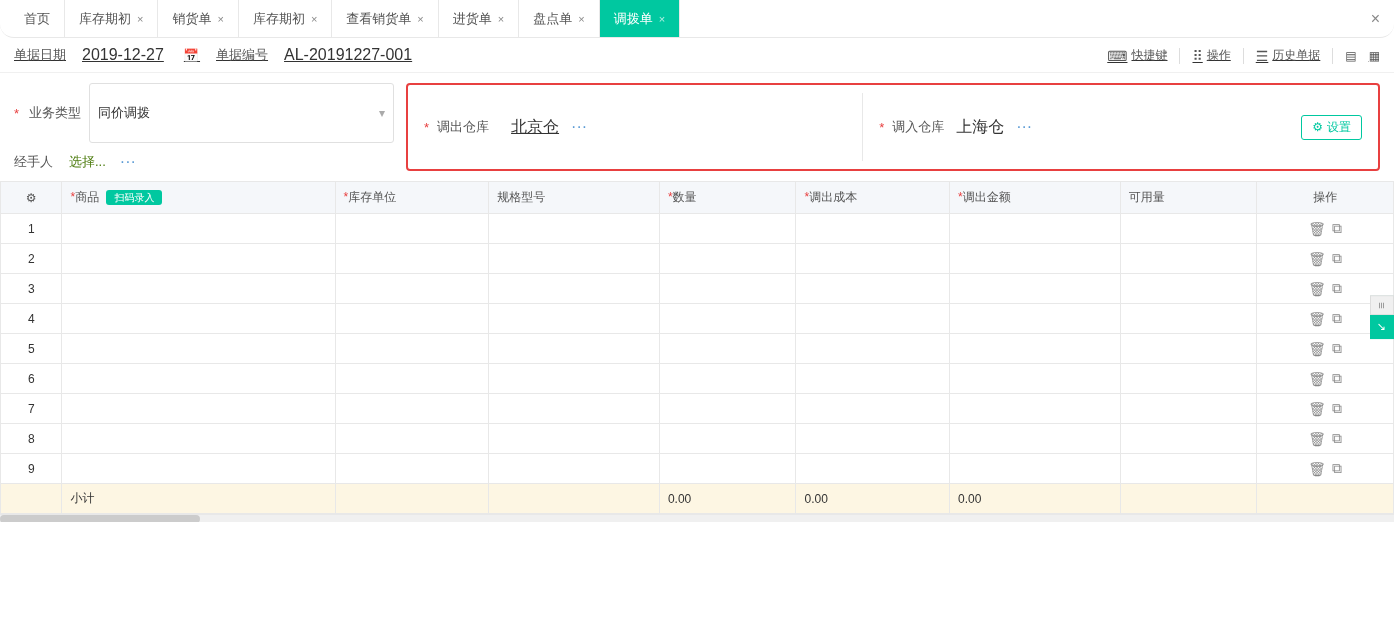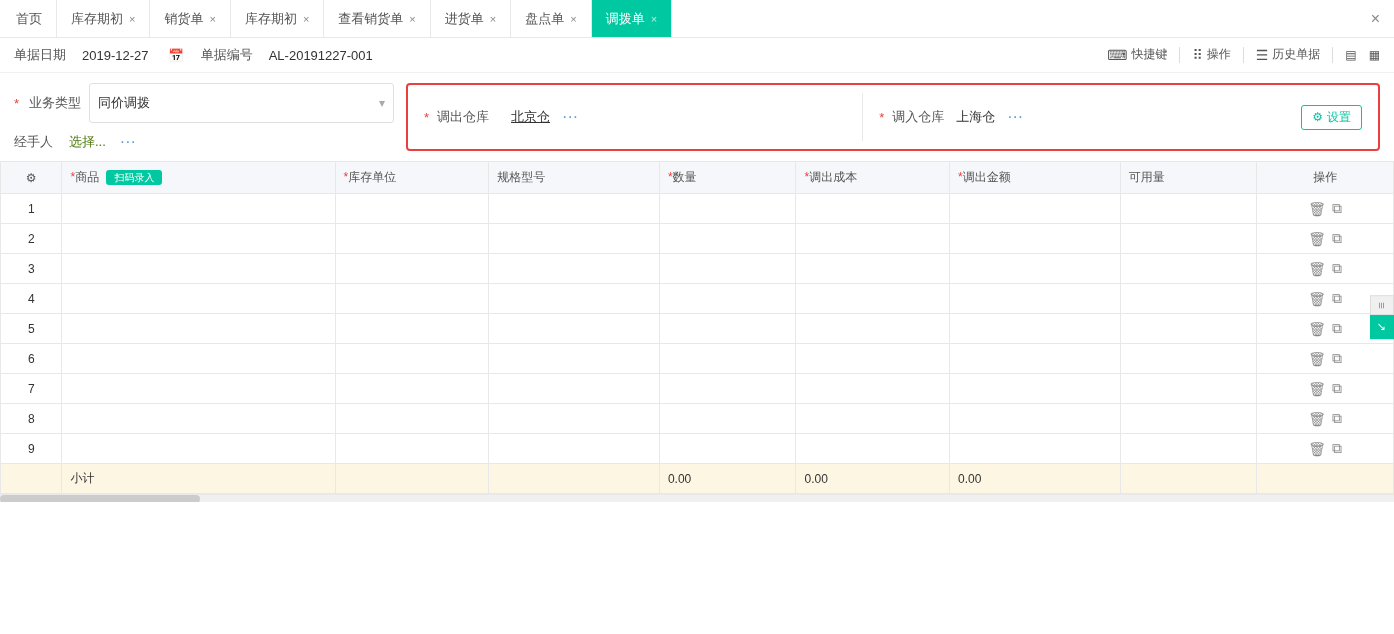--- a/index.html
+++ b/index.html
@@ -1,48 +1,48 @@
 <!DOCTYPE html>
 <html><head>
   <meta charset="utf-8">
   <style>
     * { box-sizing: border-box; margin: 0; padding: 0; }
     body { font-family: 'Microsoft YaHei', Arial, sans-serif; font-size: 13px; color: #333; background: #fff; overflow: hidden; }
 
     
     .tab-bar {
       display: flex; align-items: center; border-bottom: 1px solid #e8e8e8;
-      background: #fff; height: 38px; padding: 0 0 0 0; position: relative;
+      background: #fff; height: 38px; padding: 0 0 0 8px; position: relative; border-radius: 14px;
     }
     .tab-item {
       display: flex; align-items: center; padding: 0 14px; height: 100%;
       cursor: pointer; font-size: 13px; color: #555; border-right: 1px solid #e8e8e8;
       white-space: nowrap; position: relative;
     }
     .tab-item:first-child { padding-left: 16px; border-left: none; }
     .tab-item.active {
       background: #00c8a0; color: #fff; font-weight: 500;
     }
     .tab-item .tab-close {
       margin-left: 6px; font-size: 11px; cursor: pointer; opacity: 0.7;
     }
     .tab-item.active .tab-close { color: #fff; }
     .tab-close-window {
       margin-left: auto; padding: 0 14px; cursor: pointer; font-size: 16px; color: #888;
     }
 
     
     .toolbar-row {
-      display: flex; align-items: flex-start; padding: 8px 14px;
-      border-bottom: 1px solid #f0f0f0; background: #fff; gap: 16px;
+      display: flex; align-items: flex-end; padding: 8px 14px;
+      border-bottom: 1px solid #f0f0f0; background: #fff; gap: 16px; text-decoration: underline;
     }
     .toolbar-left { display: flex; align-items: center; gap: 16px; flex: 1; }
     .toolbar-right { display: flex; align-items: center; gap: 12px; font-size: 12px; color: #555; }
     .field-label { color: #555; font-size: 13px; white-space: nowrap; }
-    .field-value { color: #333; font-size: 13px; font-weight: 500; }
+    .field-value { color: #333; font-size: 16px; font-weight: 500; }
     .date-icon { color: #aaa; margin-left: 4px; cursor: pointer; }
     .toolbar-btn {
       display: flex; align-items: center; gap: 4px; cursor: pointer; color: #555; font-size: 12px;
     }
     .toolbar-btn .icon { font-size: 14px; }
     .divider-v { width: 1px; height: 16px; background: #ddd; }
     .btn-settings {
       display: flex; align-items: center; gap: 4px; border: 1px solid #00c8a0;
       color: #00c8a0; padding: 3px 10px; border-radius: 3px; cursor: pointer; font-size: 12px;
     }
@@ -192,21 +192,21 @@
       <span>▦</span>
     </div>
   </div>
 </div>
 
 <div class="form-section">
   <div class="form-left">
     <div class="form-row">
       <span class="req">*</span>
       <span class="field-label">业务类型</span>
-      <div class="field-select" style="flex:1; padding: 10px 8px; border: 1px solid #e0e0e0; border-radius: 3px; display:flex; justify-content:space-between; min-width:200px;">
+      <div class="field-select" style="flex:1; padding: 20px 8px; border: 1px solid #e0e0e0; border-radius: 3px; display:flex; justify-content:space-between; min-width:200px;">
         <span class="field-select-val">同价调拨</span>
         <span class="chevron-icon">▾</span>
       </div>
     </div>
     <div class="form-row">
       <span class="field-label">经手人</span>
       <span class="person-placeholder" style="margin-left:8px;">选择...</span>
       <span class="dots-icon">···</span>
     </div>
   </div>

